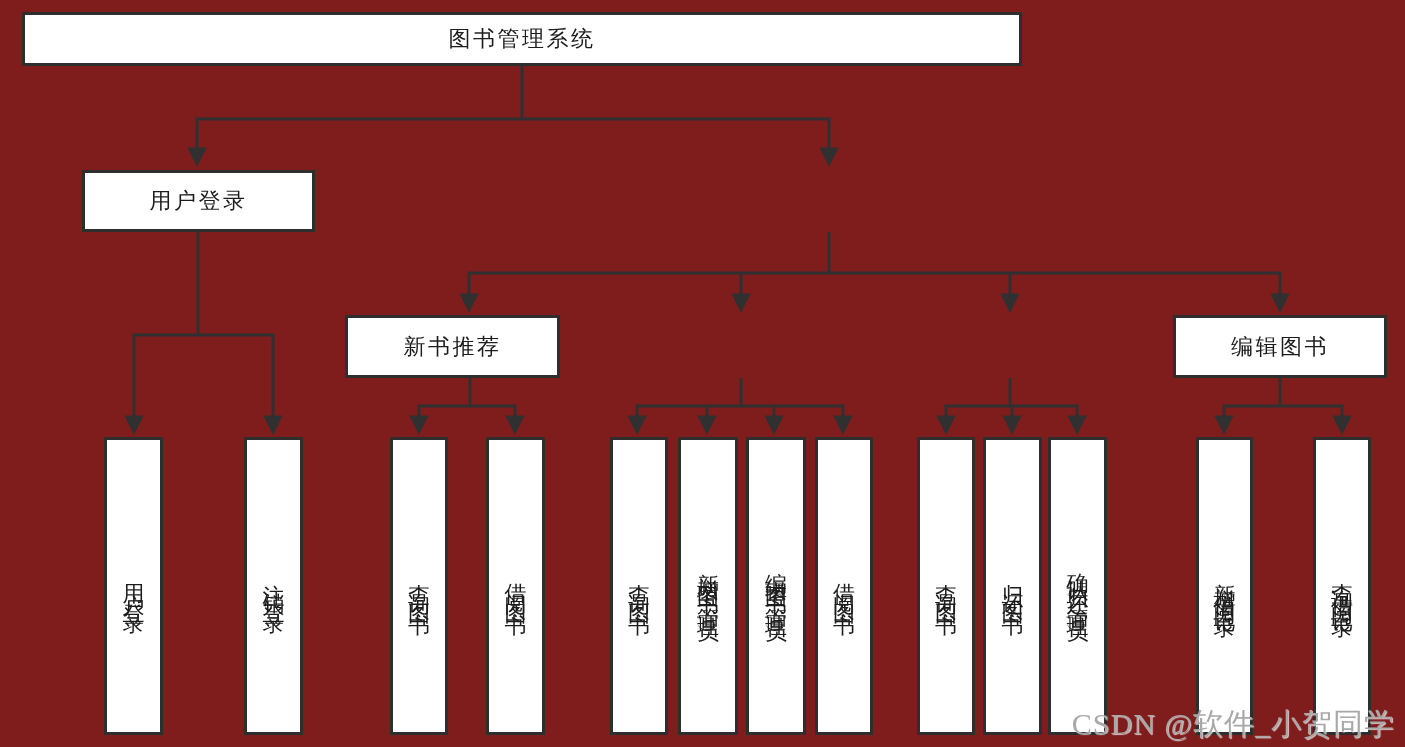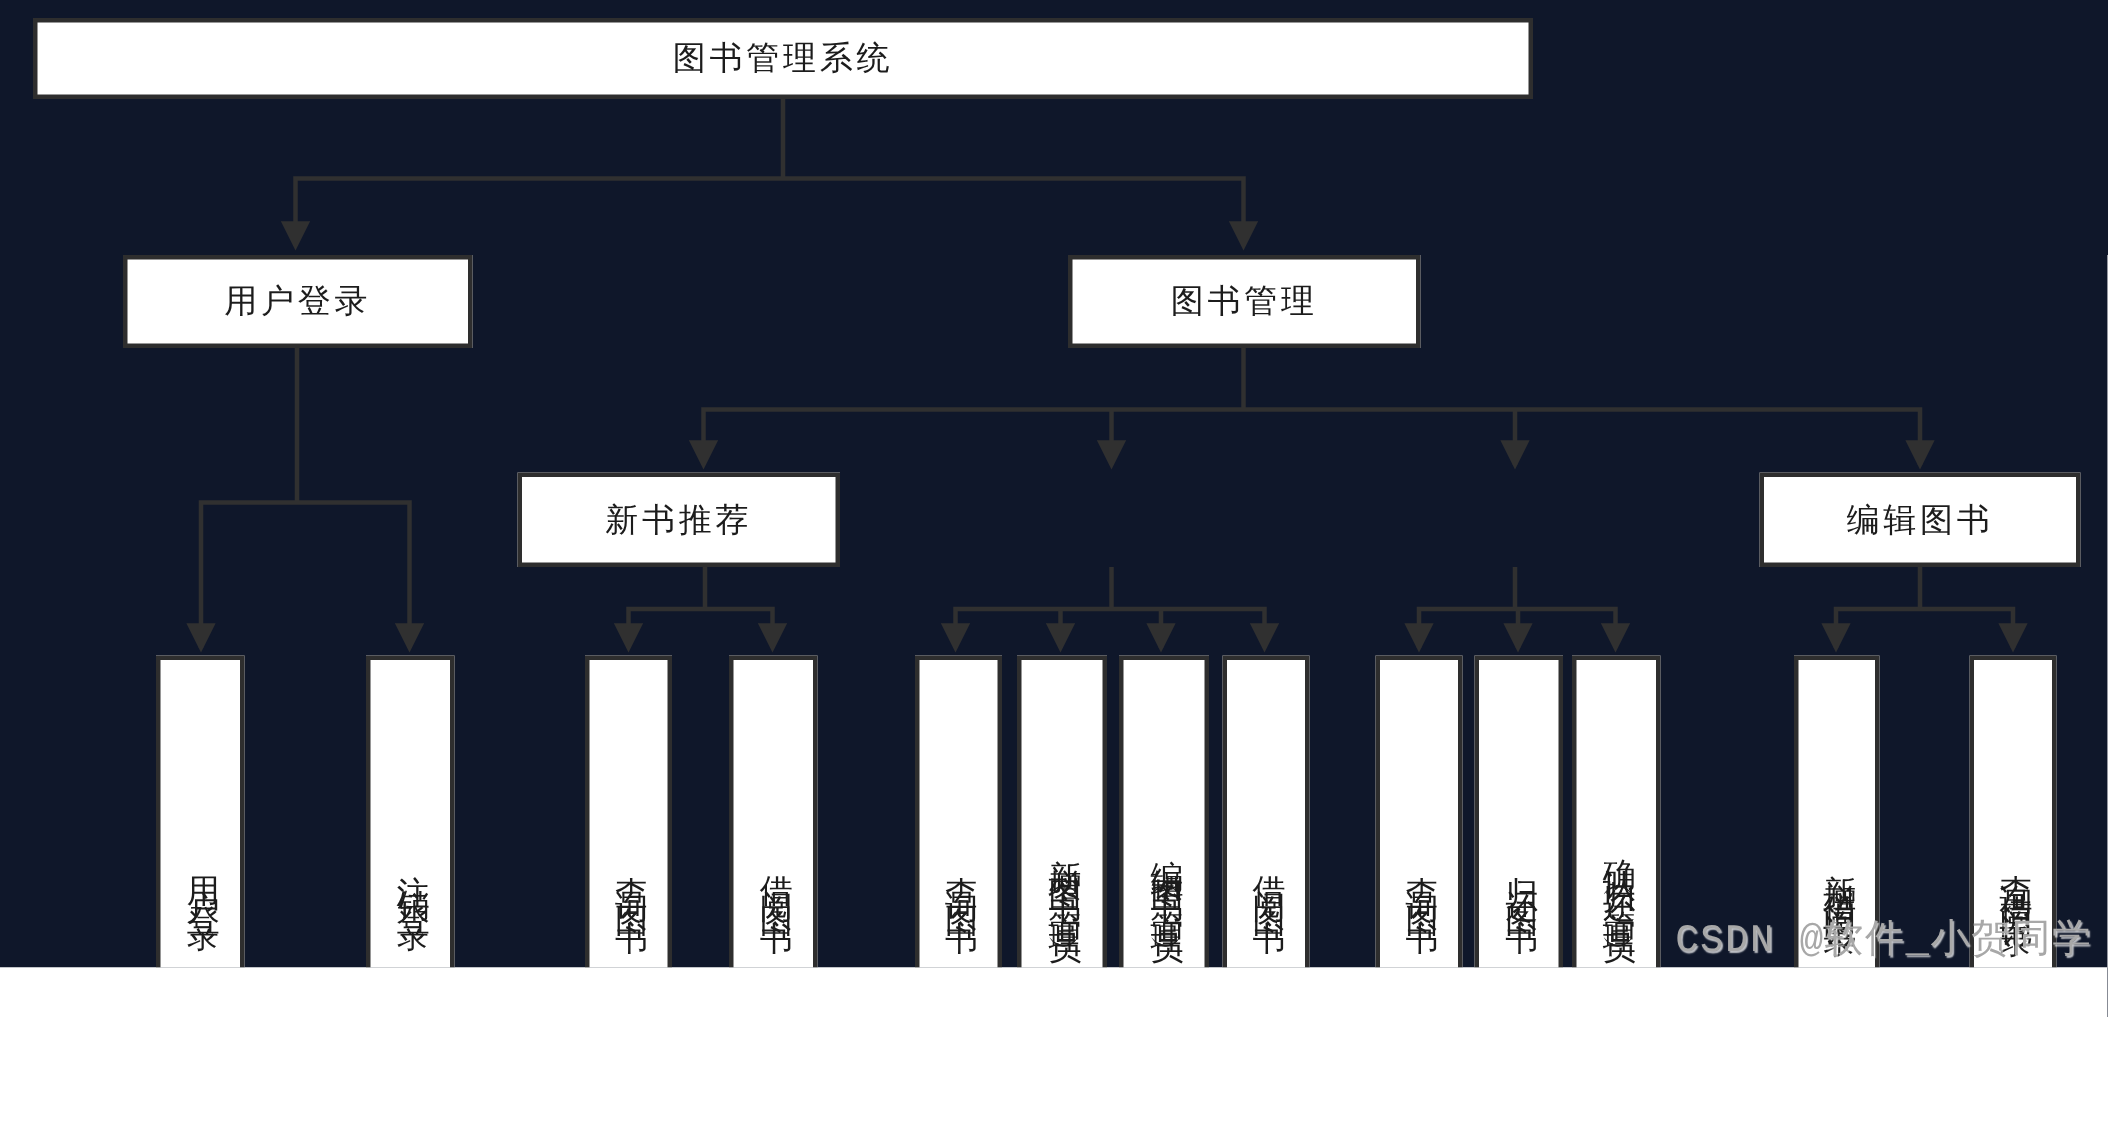--- a/index.html
+++ b/index.html
@@ -1,39 +1,39 @@
 <!DOCTYPE html>
 <html lang="zh"><head>
 <meta charset="utf-8">
 <style>
   html,body{margin:0;padding:0;background:#ffffff;}
   .canvas{
     position:relative;
-    width:1405px;height:645px;
-    background:#0f172a;
-    font-family:Liberation Mono, monospace;
+    width:1405px;height:747px;
+    background:#7f1d1d;
+    font-family:Liberation Serif, serif;
     overflow:hidden;
   }
   .wires{position:absolute;left:0;top:0;z-index:0;}
   .node{
     position:absolute;z-index:1;box-sizing:border-box;
     background:#ffffff;border:3px solid #2e2e2e;
     display:flex;align-items:center;justify-content:center;
     color:#1c1c1c;
   }
   .h{font-size:22px;letter-spacing:2.5px;white-space:nowrap;}
   .v{font-size:22px;}
   .v .t{
     writing-mode:vertical-rl;text-orientation:mixed;
     letter-spacing:10px;line-height:1;
   }
   .v.long .t{letter-spacing:7px;}
   .watermark{
     position:absolute;right:10px;bottom:2px;z-index:5;
-    font-size:26px;letter-spacing:1px;
+    font-size:30px;letter-spacing:1px;
     color:#a8a8a8;
     text-shadow:1px 1px 1px rgba(255,255,255,0.75);
     white-space:nowrap;
   }
 </style>
 </head>
 <body>
 
 <div class="canvas">
 
@@ -72,23 +72,20 @@
       <path d="M1224,432 V406 H1342 V432" marker-start="url(#arr)" marker-end="url(#arr)"></path>
     </g>
   </svg>
 
   <div class="node h" style="left:22px;top:12px;width:1000px;height:54px">
     <span class="t">图书管理系统</span>
   </div>
 
   <div class="node h" style="left:82px;top:170px;width:233px;height:62px">
     <span class="t">用户登录</span>
-  </div>
-  <div class="node h" style="left:712px;top:170px;width:235px;height:62px">
-    <span class="t">图书管理</span>
   </div>
 
   <div class="node h" style="left:345px;top:315px;width:215px;height:63px">
     <span class="t">新书推荐</span>
   </div>
   <div class="node h" style="left:1173px;top:315px;width:214px;height:63px">
     <span class="t">编辑图书</span>
   </div>
 
   <div class="node v" style="left:104px;top:437px;width:59px;height:298px">

